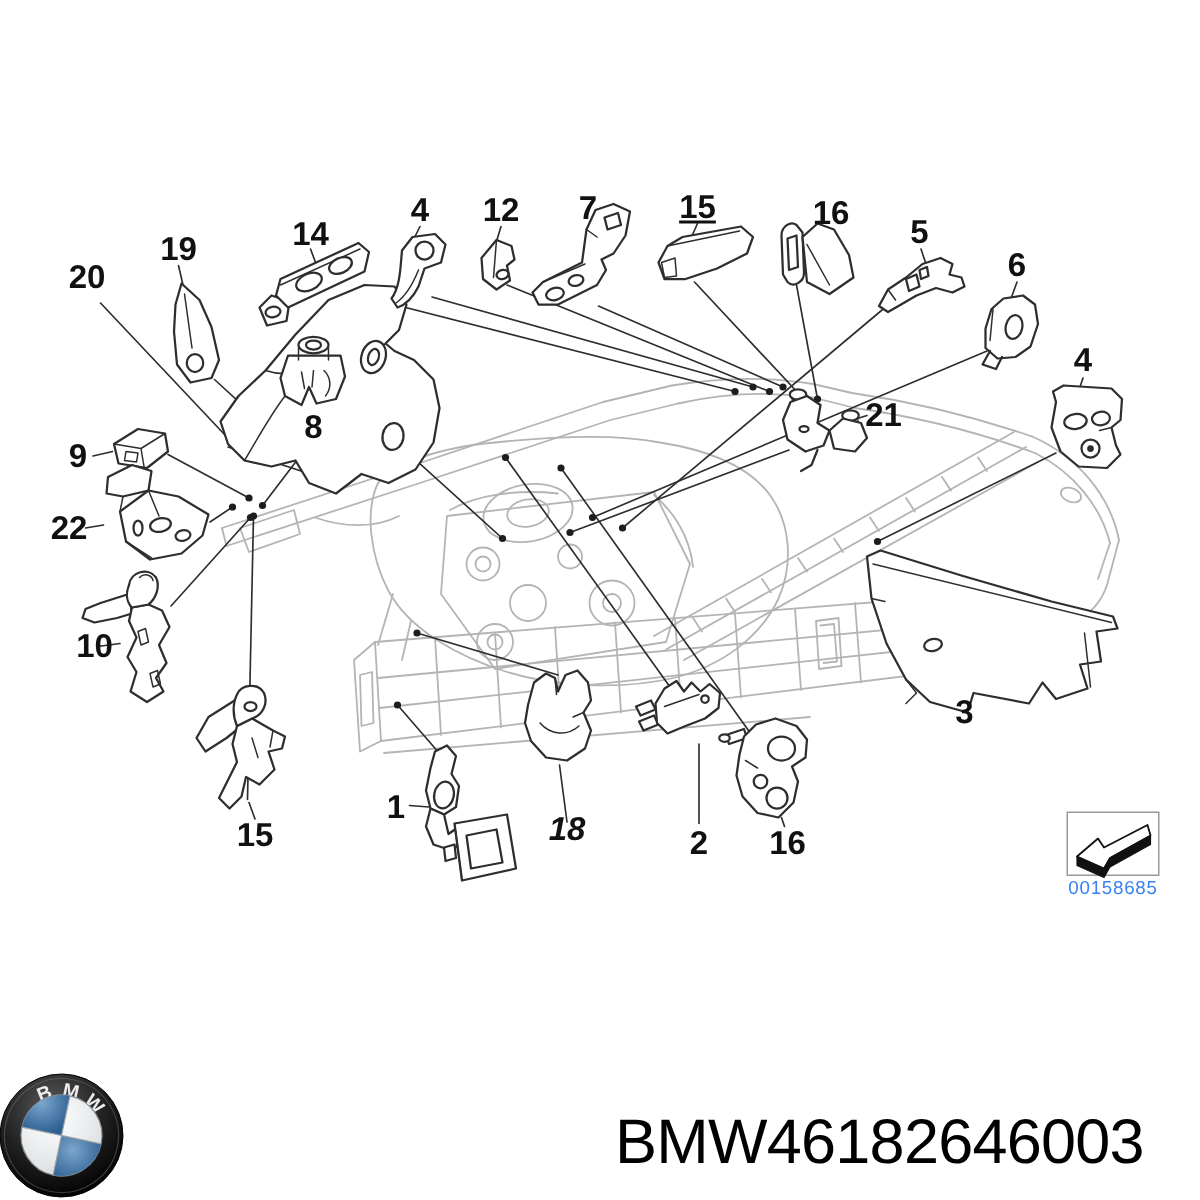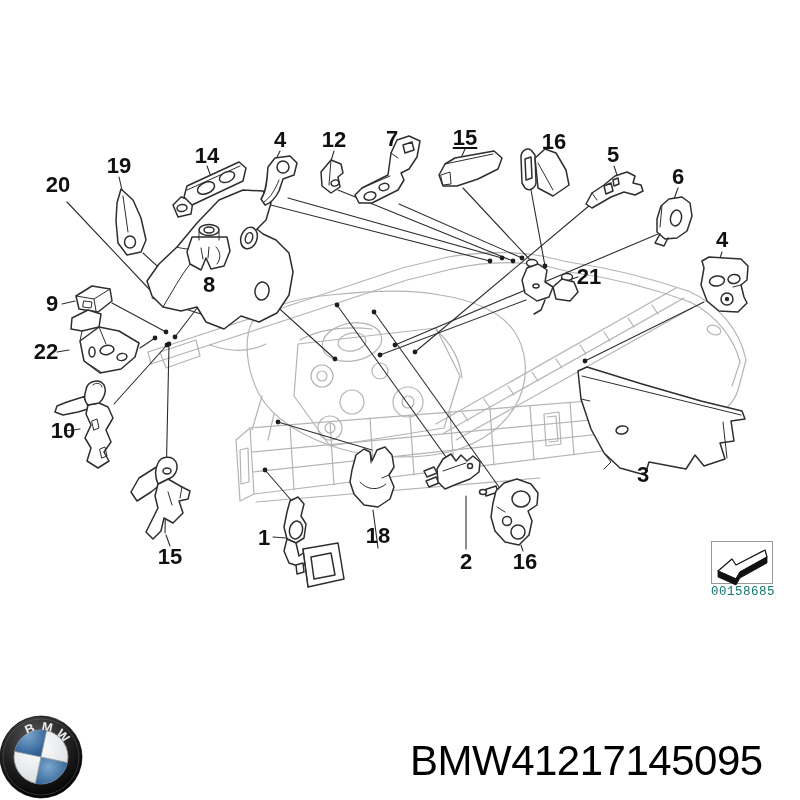--- a/index.html
+++ b/index.html
@@ -13,22 +13,22 @@
     position:absolute;transform:translate(-50%,-50%);
     font-family:"Liberation Sans",sans-serif;font-weight:bold;
     font-size:22px;color:#111;letter-spacing:0;white-space:nowrap;
   }
   .footer-text{
     position:absolute;left:410px;top:740px;display:flex;
     font-family:"Liberation Sans",sans-serif;font-size:42px;font-weight:400;
     color:#000;letter-spacing:-0.5px;line-height:1.0;white-space:nowrap;
   }
   .stamp-code{
-    position:absolute;left:711px;top:585px;width:62px;text-align:left;
-    font-family:Liberation Mono, monospace;font-size:12.5px;color:#0f766e;
+    position:absolute;left:711px;top:585px;width:62px;text-align:center;
+    font-family:Liberation Sans, sans-serif;font-size:12.5px;color:#3b82f6;
     letter-spacing:0.5px;
   }
   .bmw-logo{position:absolute;left:-2px;top:714px;}
 </style>
 </head>
 <body>
 
 <div class="stage">
 
 <svg class="diagram-svg" width="800" height="800" viewBox="0 0 800 800">
@@ -359,21 +359,21 @@
       <div class="part-label" style="left: 613px; top: 155px;">5</div>
       <div class="part-label" style="left: 678px; top: 177px;">6</div>
       <div class="part-label" style="left: 722px; top: 240px;">4</div>
       <div class="part-label" style="left: 589px; top: 277px;">21</div>
       <div class="part-label" style="left: 52px; top: 304px;">9</div>
       <div class="part-label" style="left: 46px; top: 352px;">22</div>
       <div class="part-label" style="left: 209px; top: 285px;">8</div>
       <div class="part-label" style="left: 63px; top: 431px;">10</div>
       <div class="part-label" style="left: 170px; top: 557px;">15</div>
       <div class="part-label" style="left: 264px; top: 538px;">1</div>
-      <div class="part-label" style="left: 378px; top: 536px;">18</div>
+      <div class="part-label" style="left: 378px; top: 553px; font-style: italic;">18</div>
       <div class="part-label" style="left: 466px; top: 562px;">2</div>
       <div class="part-label" style="left: 525px; top: 562px;">16</div>
       <div class="part-label" style="left: 643px; top: 475px;">3</div>
     </div>
 
 <svg class="bmw-logo" width="86" height="86" viewBox="-43 -43 86 86">
   <defs>
     <radialGradient id="gRing" cx="38%" cy="30%" r="75%">
       <stop offset="0%" stop-color="#5a5a5a"></stop>
       <stop offset="55%" stop-color="#222"></stop>
@@ -400,16 +400,16 @@
     <path d="M0,0 L-27,0 A27,27 0 0 1 0,-27 Z" fill="url(#gBlue)"></path>
     <path d="M0,0 L27,0 A27,27 0 0 1 0,27 Z" fill="url(#gBlue)"></path>
     <path d="M-27,0 L27,0 M0,-27 L0,27" stroke="#9aa0a5" stroke-width="0.8" fill="none"></path>
   </g>
 </svg>
 
 <div class="stamp-code">00158685</div>
 
 <div class="footer-text">
   <span>BMW</span>
-  <span>41217145095</span>
+  <span>46182646003</span>
 </div>
 
 </div>
 
 </body></html>

